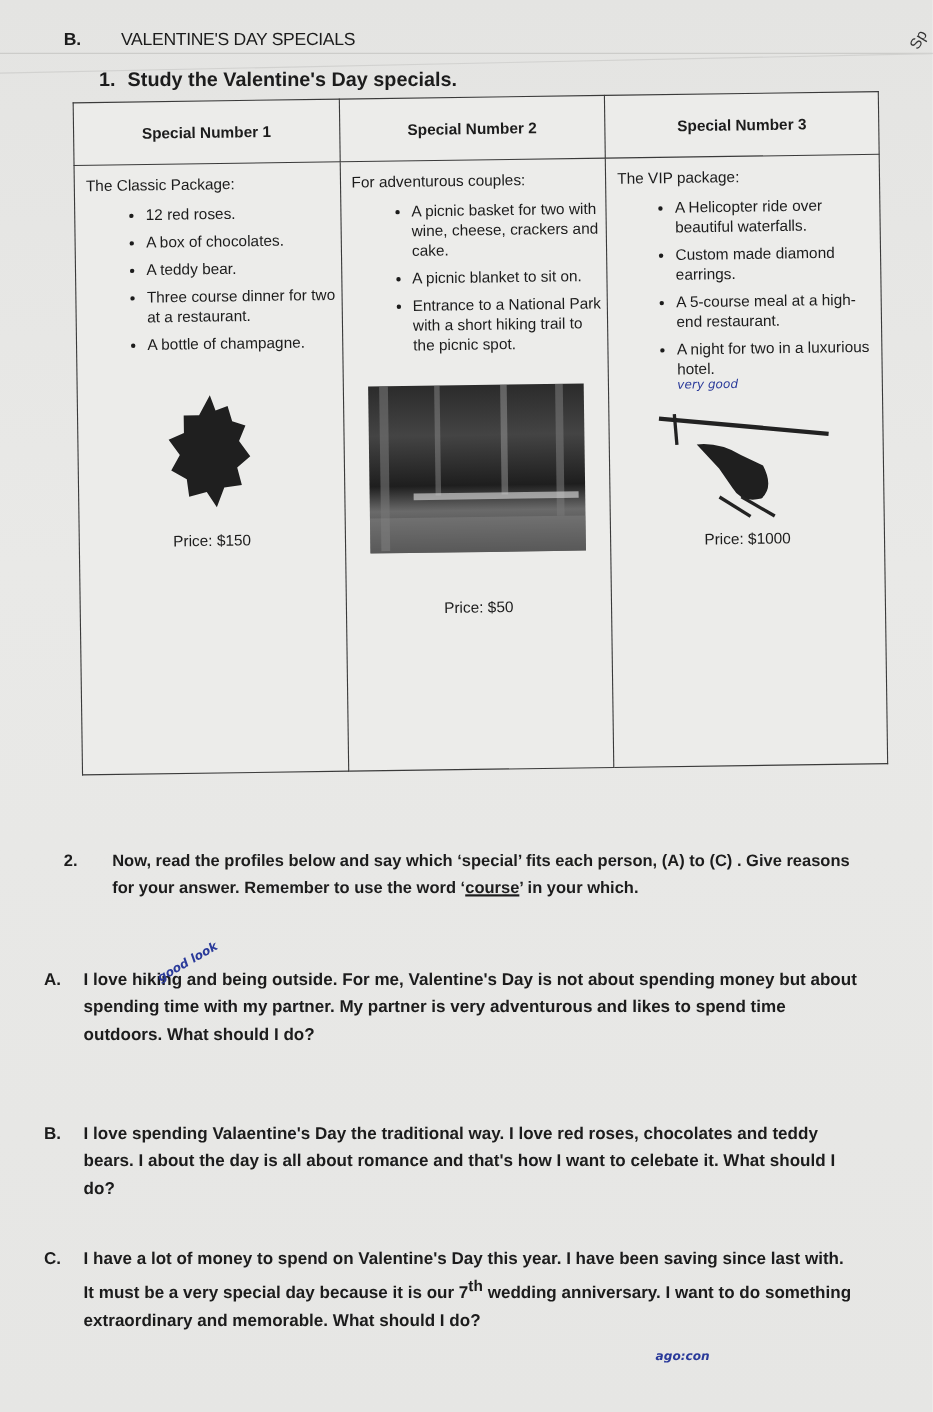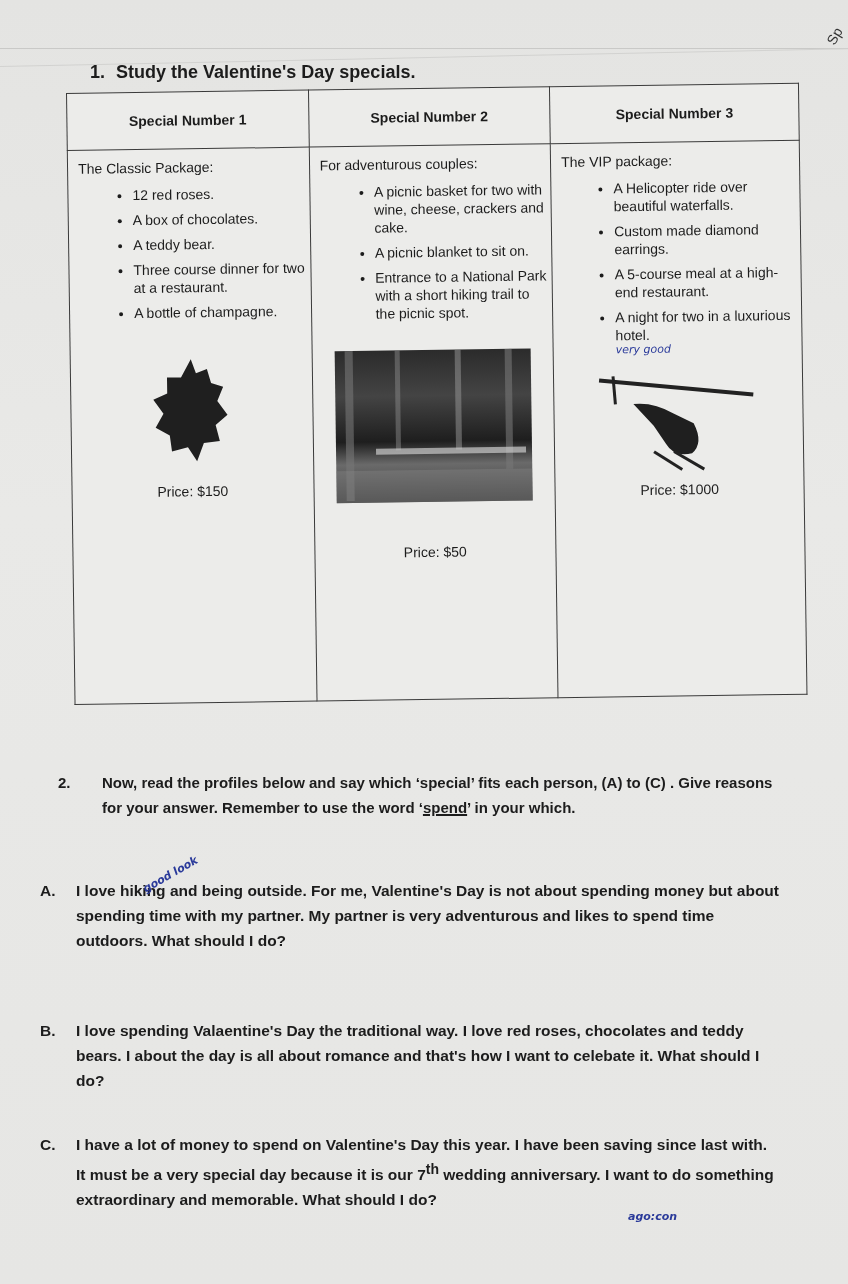--- a/index.html
+++ b/index.html
@@ -39,20 +39,23 @@
   .profile .letter { position:absolute; left:0; top:0; }
   .profile .text { margin-left:36px; }
 </style>
 </head>
 <body>
 
 <div class="page">
   <div class="fold"></div>
   <div class="fold2"></div>
 
+  <div class="section-head">
+    <span class="letter">B.</span><span>VALENTINE'S DAY SPECIALS</span>
+  </div>
   <div class="corner-text">Sp</div>
 
   <div class="q1">
     <span class="num">1.</span><span>Study the Valentine's Day specials.</span>
   </div>
 
   <table class="specials">
     <tbody>
         <tr>
       <th style="width:33%">Special Number 1</th>
@@ -114,32 +117,32 @@
           </svg>
         </div>
         <div class="price" style="margin-top:8px;">Price: $1000</div>
       </td>
     </tr>
   </tbody>
     </table>
 
   <div class="q2">
     <span class="num">2.</span>
-    <div class="text"><span>Now, read the profiles below and say which ‘special’ fits each person, (A) to (C) . Give reasons for your answer. Remember to use the word ‘</span><u>spend</u><span>’ in your which.</span></div>
+    <div class="text"><span>Now, read the profiles below and say which ‘special’ fits each person, (A) to (C) . Give reasons for your answer. Remember to use the word ‘</span><u>course</u><span>’ in your which.</span></div>
   </div>
 
   <div class="profile" style="top:878px;">
     <span class="letter">A.</span>
     <div class="note" style="position:absolute;left:100px;top:-16px;transform:rotate(-30deg);">good look</div>
     <div class="text">I love hiking and being outside.  For me, Valentine's Day is not about spending money but about spending time with my partner.  My partner is very adventurous   and likes to spend time outdoors.  What should I do?</div>
   </div>
 
   <div class="profile" style="top:1018px;">
     <span class="letter">B.</span>
     <div class="text">I love spending Valaentine's Day the traditional way. I love red roses, chocolates and teddy bears.  I about the day is all about romance and that's how I want to   celebate it.  What should I do?</div>
   </div>
 
   <div class="profile" style="top:1132px;">
     <span class="letter">C.</span>
     <div class="text"><span>I have a lot of money to spend on Valentine's Day this year. I have been saving since last with.  It must be a very special day because it is our </span><span>7</span><sup style="font-size:14px">th</sup><span> wedding anniversary. I want to do something extraordinary and memorable.  What should I  do?</span></div>
-    <div class="note" style="position:absolute;left:556px;top:72px;margin-left:32px;">ago:con</div>
+    <div class="note" style="position:absolute;left:556px;top:88px;">ago:con</div>
   </div>
 </div>
 
 </body></html>

